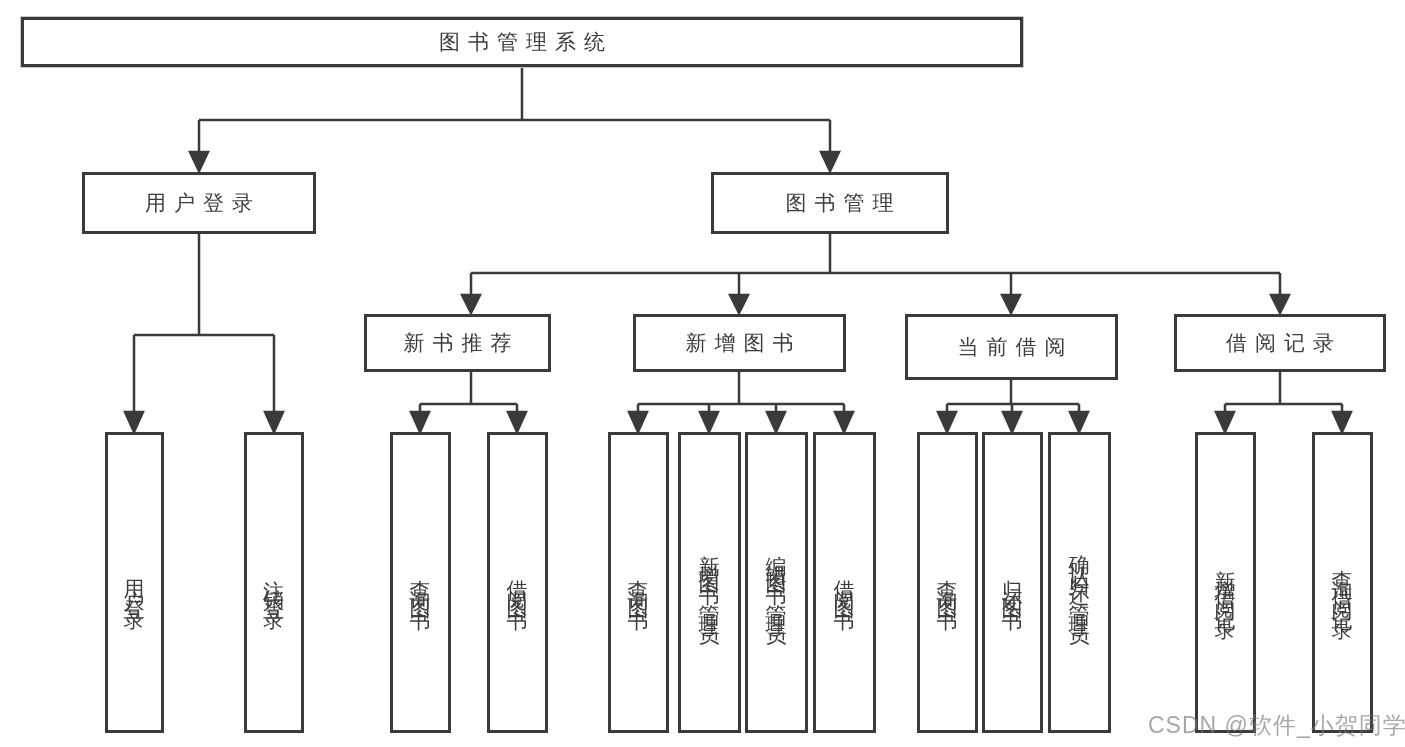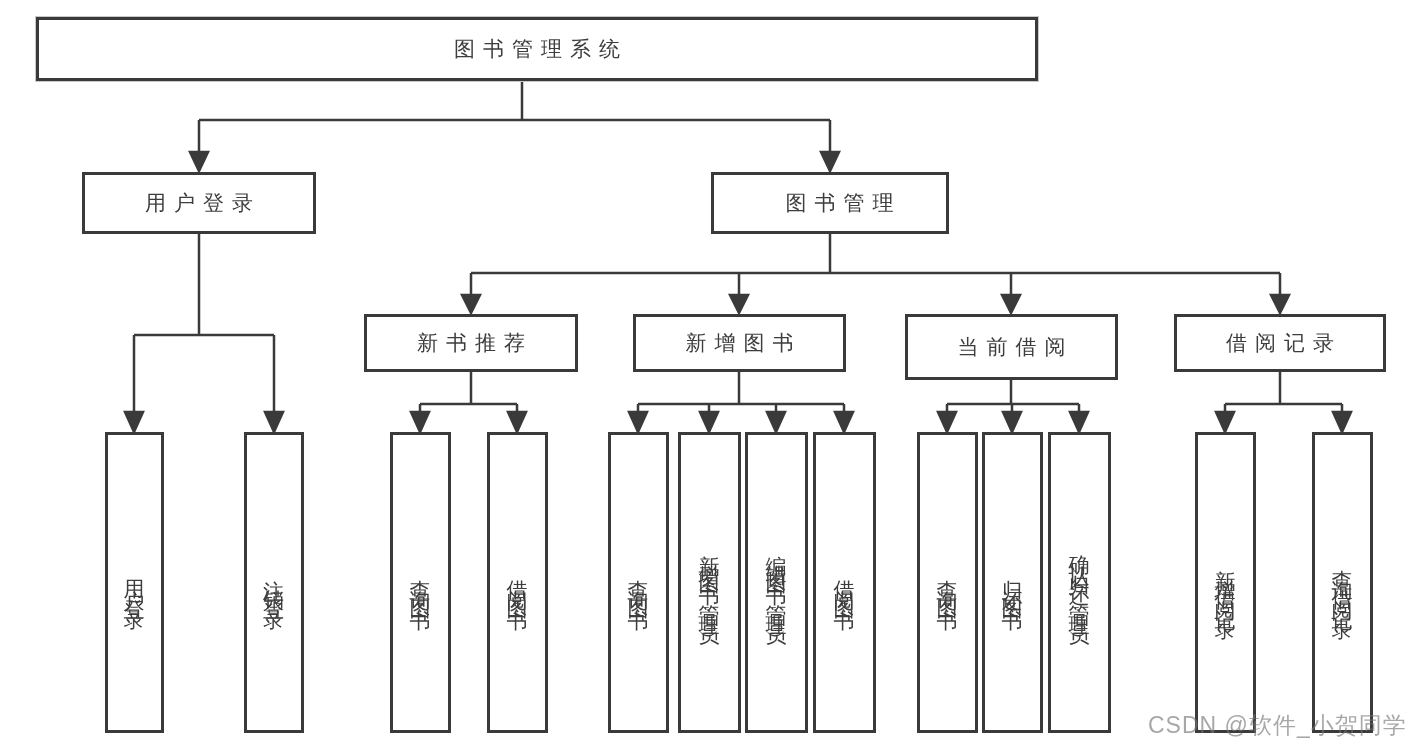--- a/index.html
+++ b/index.html
@@ -101,26 +101,26 @@
       <polygon points="1003,412 1021,412 1012,432"></polygon>
       <polygon points="1070,412 1088,412 1079,432"></polygon>
     </g>
     <g stroke="#3a3a3a" stroke-width="2.5" fill="#3a3a3a">
       <path d="M1280,372 V404 M1225,404 H1342 M1225,404 V414 M1342,404 V414" fill="none"></path>
       <polygon points="1216,412 1234,412 1225,432"></polygon>
       <polygon points="1333,412 1351,412 1342,432"></polygon>
     </g>
   </svg>
 
-  <div class="node h root-box" style="left:21px; top:17px; width:1002px; height:64px;margin-left:15px;">图书管理系统</div>
+  <div class="node h root-box" style="left:21px; top:17px; width:1002px; height:50px;">图书管理系统</div>
 
   <div class="node h" style="left:82px; top:172px; width:234px; height:62px;">用户登录</div>
   <div class="node h" style="left:711px; top:172px; width:238px; height:62px;padding-left:19px;">图书管理</div>
 
-  <div class="node h" style="left:364px; top:314px; width:214px; height:58px;">新书推荐</div>
+  <div class="node h" style="left:364px; top:314px; width:187px; height:58px;">新书推荐</div>
   <div class="node h" style="left:633px; top:314px; width:213px; height:58px;">新增图书</div>
   <div class="node h" style="left:905px; top:314px; width:213px; height:66px;">当前借阅</div>
   <div class="node h" style="left:1174px; top:314px; width:212px; height:58px;">借阅记录</div>
 
   <div class="node v" style="left:105px; top:432px; width:59px; height:301px;">用户登录</div>
   <div class="node v" style="left:244px; top:432px; width:60px; height:301px;">注销登录</div>
 
   <div class="node v" style="left:390px; top:432px; width:61px; height:301px;">查询图书</div>
   <div class="node v" style="left:487px; top:432px; width:61px; height:301px;">借阅图书</div>
 

